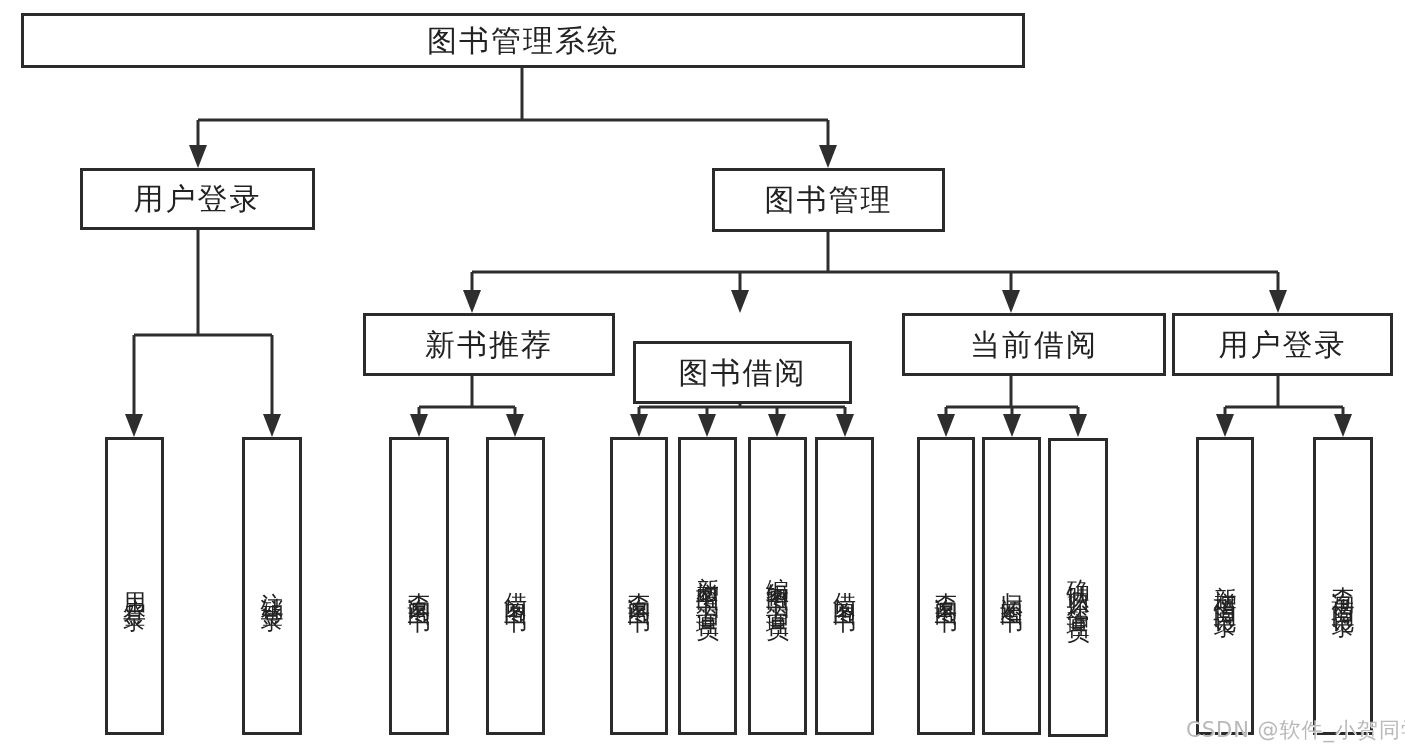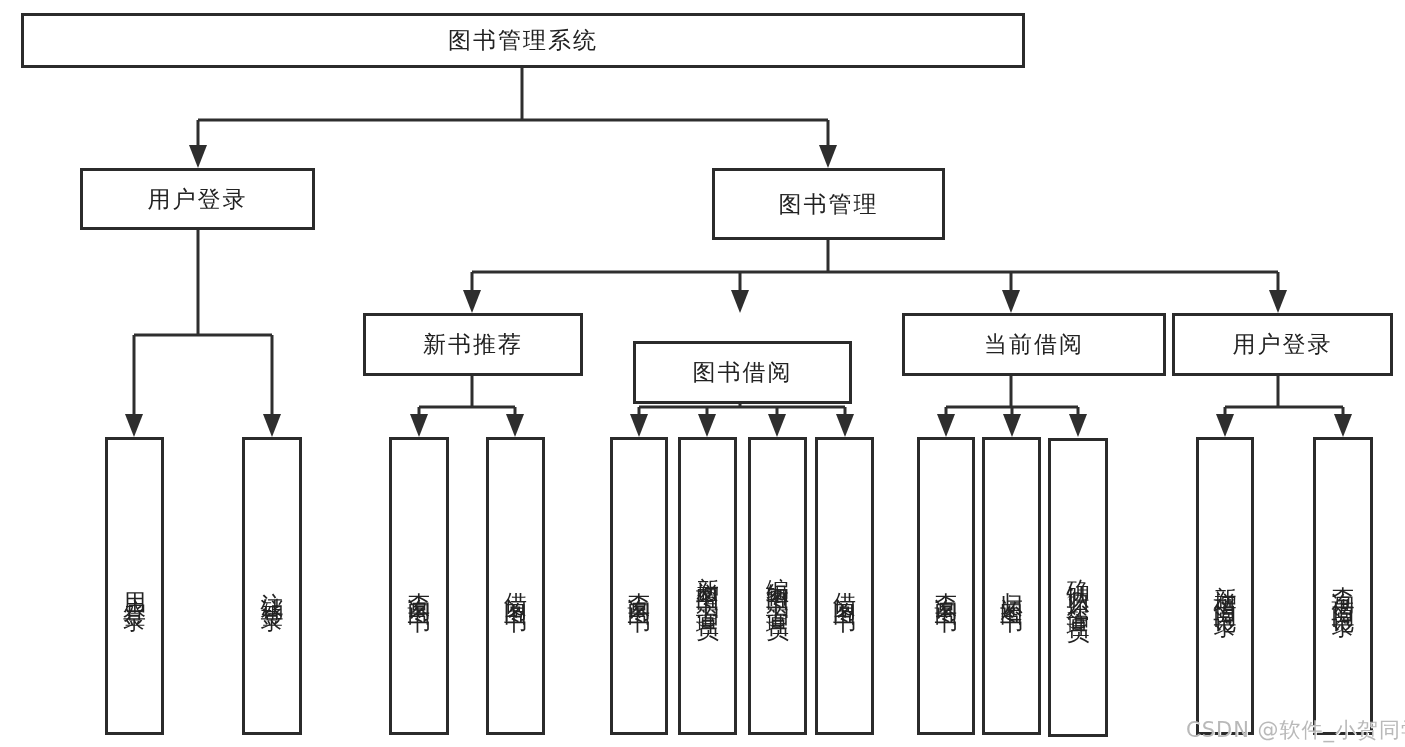--- a/index.html
+++ b/index.html
@@ -10,21 +10,21 @@
     position:absolute;
     box-sizing:border-box;
     background:#ffffff;
     border:3px solid #2b2b2b;
     display:flex;
     align-items:center;
     justify-content:center;
     color:#222222;
     z-index:2;
   }
-  .hbox{font-size:23px;letter-spacing:2px;line-height:1;}
+  .hbox{font-size:30px;letter-spacing:2px;line-height:1;}
   .vbox{
     font-size:23px;
     writing-mode:vertical-rl;
     letter-spacing:6px;
     line-height:1;
     text-align:center;
   }
   .watermark{
     position:absolute;
     left:1186px;
@@ -107,23 +107,23 @@
       <path d="M1003 414 H1021 L1012 437 Z"></path>
       <path d="M1069 414 H1087 L1078 437 Z"></path>
       <path d="M1216 414 H1234 L1225 437 Z"></path>
       <path d="M1334 414 H1352 L1343 437 Z"></path>
     </g>
   </svg>
 
   <div class="node hbox" style="left:21px;top:13px;width:1004px;height:55px;">图书管理系统</div>
 
   <div class="node hbox" style="left:80px;top:168px;width:235px;height:62px;">用户登录</div>
-  <div class="node hbox" style="left:712px;top:168px;width:233px;height:72px;">图书管理</div>
+  <div class="node hbox" style="left:712px;top:168px;width:233px;height:64px;">图书管理</div>
 
-  <div class="node hbox" style="left:363px;top:313px;width:220px;height:63px;">新书推荐</div>
+  <div class="node hbox" style="left:363px;top:313px;width:252px;height:63px;">新书推荐</div>
   <div class="node hbox" style="left:633px;top:313px;width:219px;height:63px;margin-top:28px;">图书借阅</div>
   <div class="node hbox" style="left:902px;top:313px;width:264px;height:63px;">当前借阅</div>
   <div class="node hbox" style="left:1172px;top:313px;width:221px;height:63px;">用户登录</div>
 
   <div class="node vbox" style="left:105px;top:437px;width:59px;height:298px;">用户登录</div>
   <div class="node vbox" style="left:242px;top:437px;width:60px;height:298px;">注销登录</div>
 
   <div class="node vbox" style="left:389px;top:437px;width:60px;height:298px;">查询图书</div>
   <div class="node vbox" style="left:486px;top:437px;width:59px;height:298px;">借阅图书</div>
 

